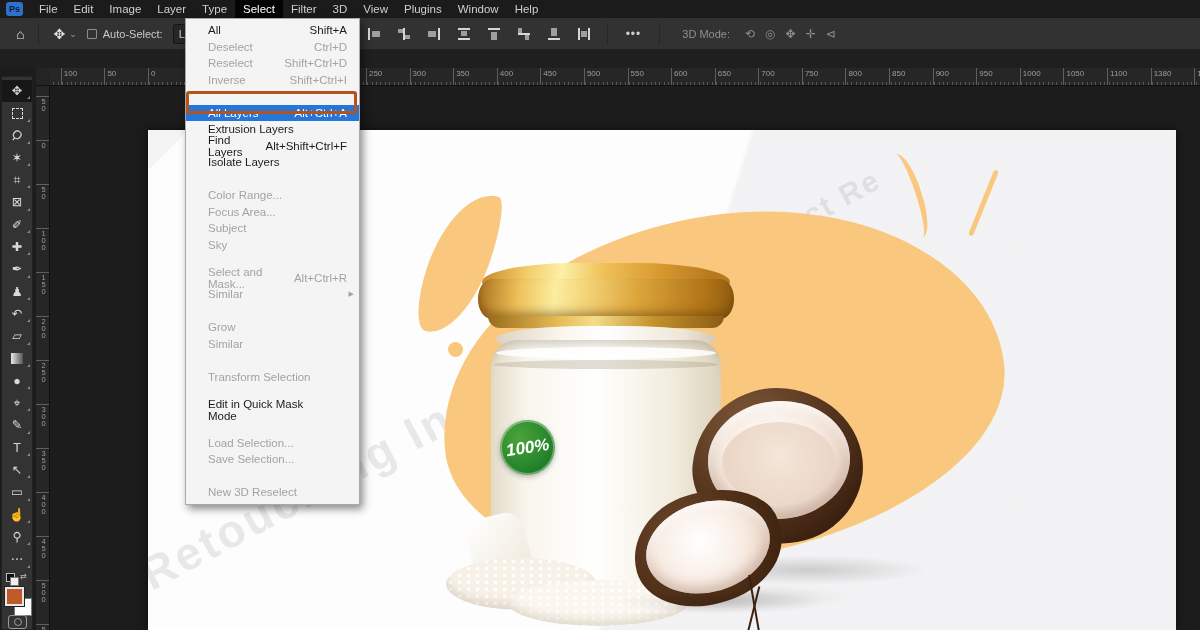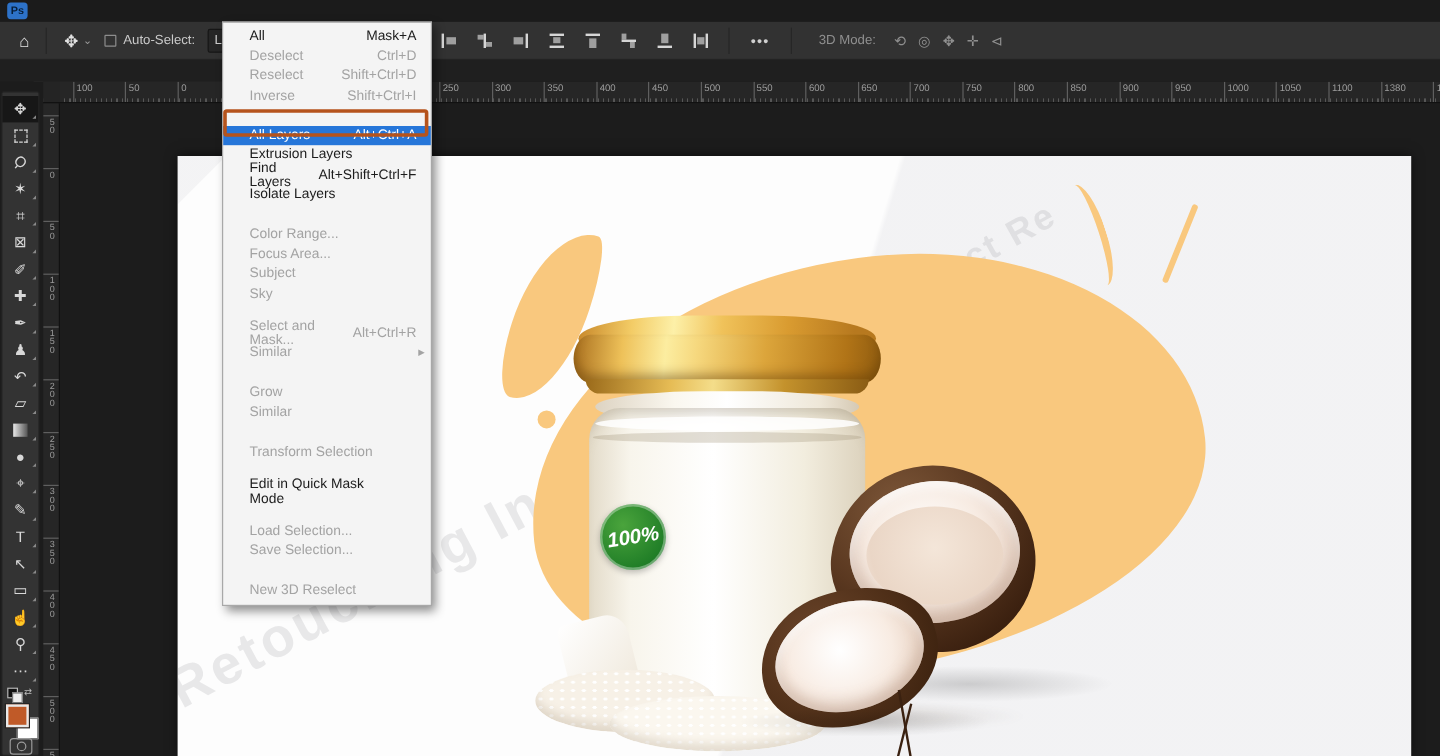--- a/index.html
+++ b/index.html
@@ -213,20 +213,46 @@
   .mi.disabled { color:#a3a3a3; }
   .mi.highlighted { background:var(--highlight); color:#ffffff; }
   #annotation { position:absolute; left:186px; top:91px; width:171px; height:23px;
     border:3px solid var(--accent); border-radius:3px; z-index:110; pointer-events:none; }
 </style>
 </head>
 <body>
 
 <div id="menubar">
   <div id="ps-logo">Ps</div>
+  <div style="display:flex;">
+
+      <div class="mb-item">File</div>
+
+      <div class="mb-item">Edit</div>
+
+      <div class="mb-item">Image</div>
+
+      <div class="mb-item">Layer</div>
+
+      <div class="mb-item">Type</div>
+
+      <div class="mb-item active">Select</div>
+
+      <div class="mb-item">Filter</div>
+
+      <div class="mb-item">3D</div>
+
+      <div class="mb-item">View</div>
+
+      <div class="mb-item">Plugins</div>
+
+      <div class="mb-item">Window</div>
+
+      <div class="mb-item">Help</div>
+    </div>
 </div>
 
 <div id="optionsbar">
   <span class="ob-ico" style="margin-left:10px;">⌂</span>
   <span class="ob-div"></span>
   <span class="ob-ico">✥</span>
   <span class="ob-chev">⌄</span>
   <span id="auto-sel-box"></span>
   <span class="ob-label">Auto-Select:</span>
   <span id="target-dd">
@@ -586,21 +612,21 @@
   <div class="abs" id="coco-small-flesh"></div>
   <div class="abs" id="coco-shadow2"></div>
   <div class="abs" id="fiber3"></div>
   <div class="abs" id="fiber4"></div>
 </div>
 
 <div id="select-menu">
 
     <div class="mi enabled">
       <span class="ml">All</span>
-      <span class="ms">Mask+A</span>
+      <span class="ms">Shift+A</span>
       <span class="arr"></span>
     </div>
 
     <div class="mi disabled">
       <span class="ml">Deselect</span>
       <span class="ms">Ctrl+D</span>
       <span class="arr"></span>
     </div>
 
     <div class="mi disabled">

